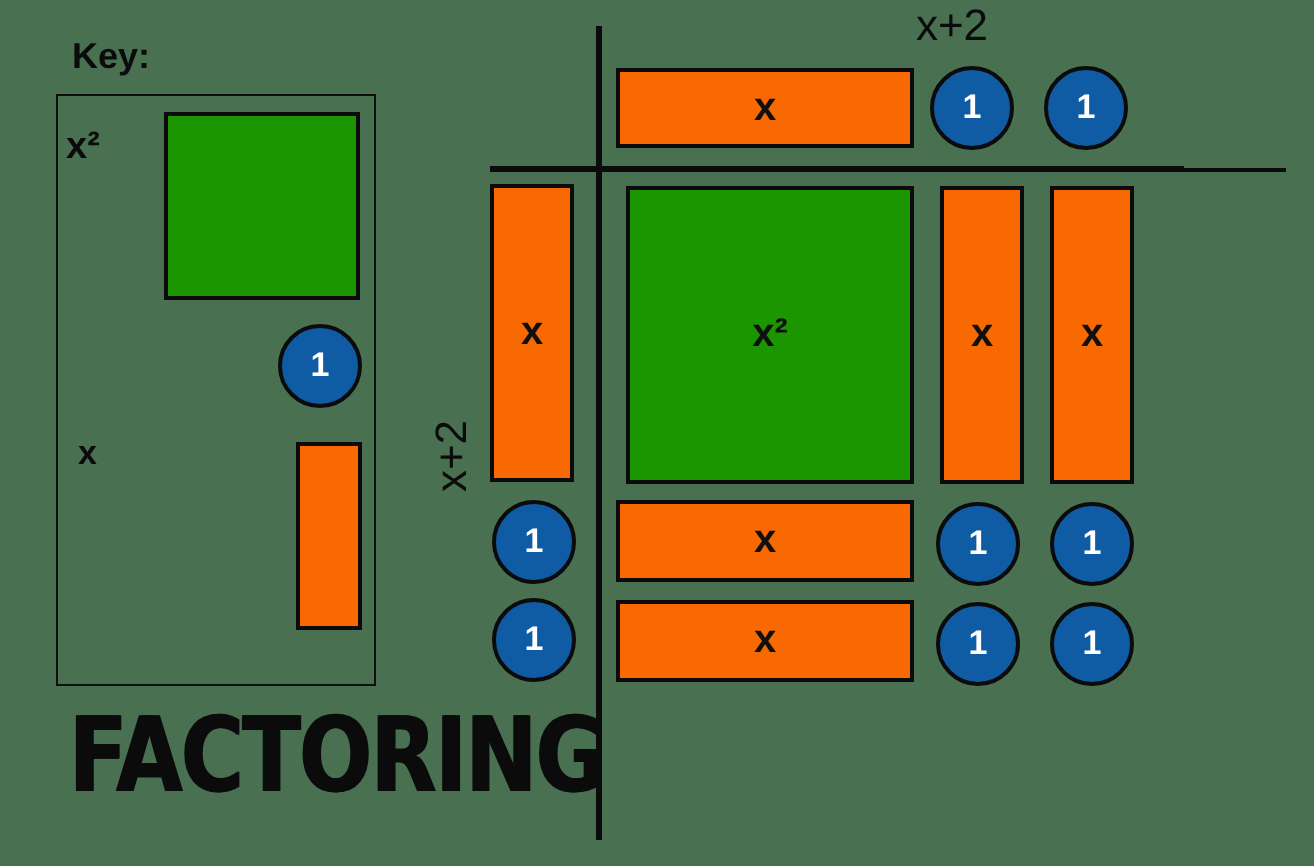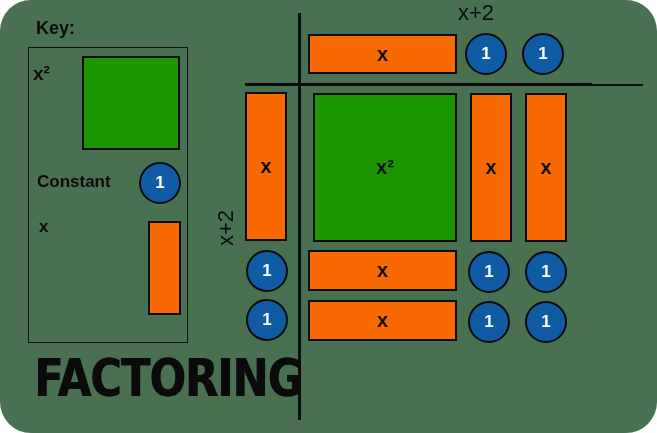--- a/index.html
+++ b/index.html
@@ -70,27 +70,26 @@
     font-family:"DejaVu Sans",sans-serif;
     font-size:50px;font-weight:900;line-height:50px;
     letter-spacing:-1px;
     transform:scaleX(0.86) scaleY(1.04);transform-origin:left top;
     text-shadow:1px 0 0 #0b0b0b;
   }
 </style>
 </head>
 <body>
 
-<div id="stage" style="--green: #1C9600; --orange: #F86A01; --blue: #0F5CA5; background: rgb(74, 112, 82); border-radius: 31px;">
+<div id="stage" style="--green: #1C9600; --orange: #F86A01; --blue: #0F5CA5; background: rgb(74, 112, 82);">
 
   <div class="abs key-title">Key:</div>
   <div class="abs key-box"></div>
   <div class="abs key-x2-label">x²</div>
   <div class="abs key-green"></div>
-  <div class="abs key-const-label">Constant</div>
   <div class="abs unit" style="left:139px;top:162px;">1</div>
   <div class="abs key-x-label">x</div>
   <div class="abs key-orange"></div>
 
   <div class="abs heading">FACTORING</div>
 
   <div class="abs v-line"></div>
   <div class="abs h-line"></div>
   <div class="abs h-line-thin"></div>
 

